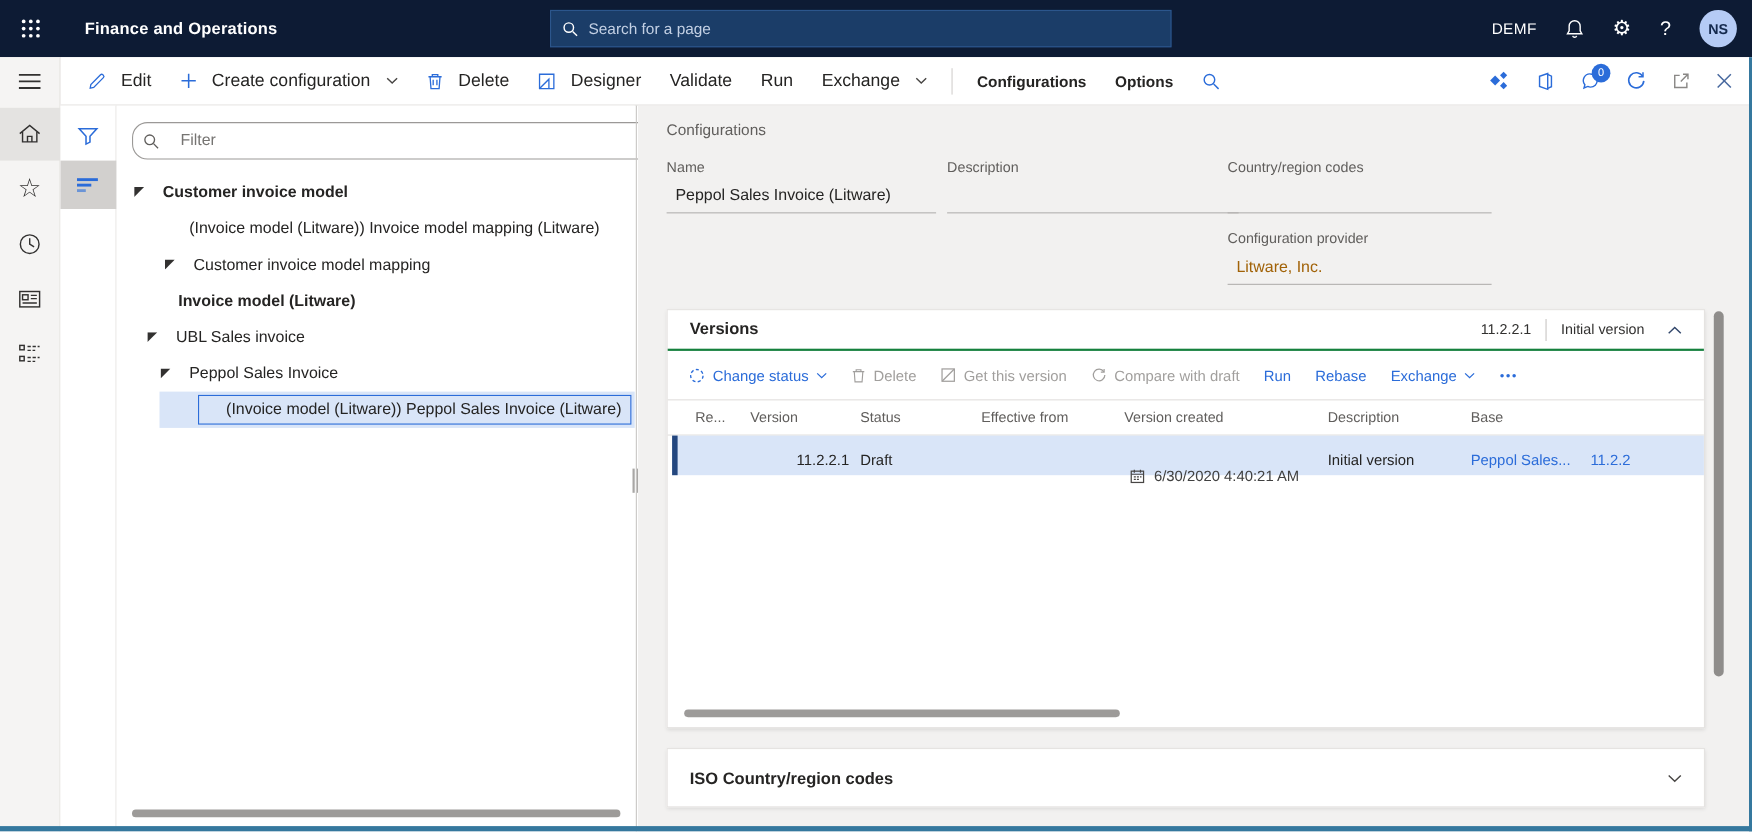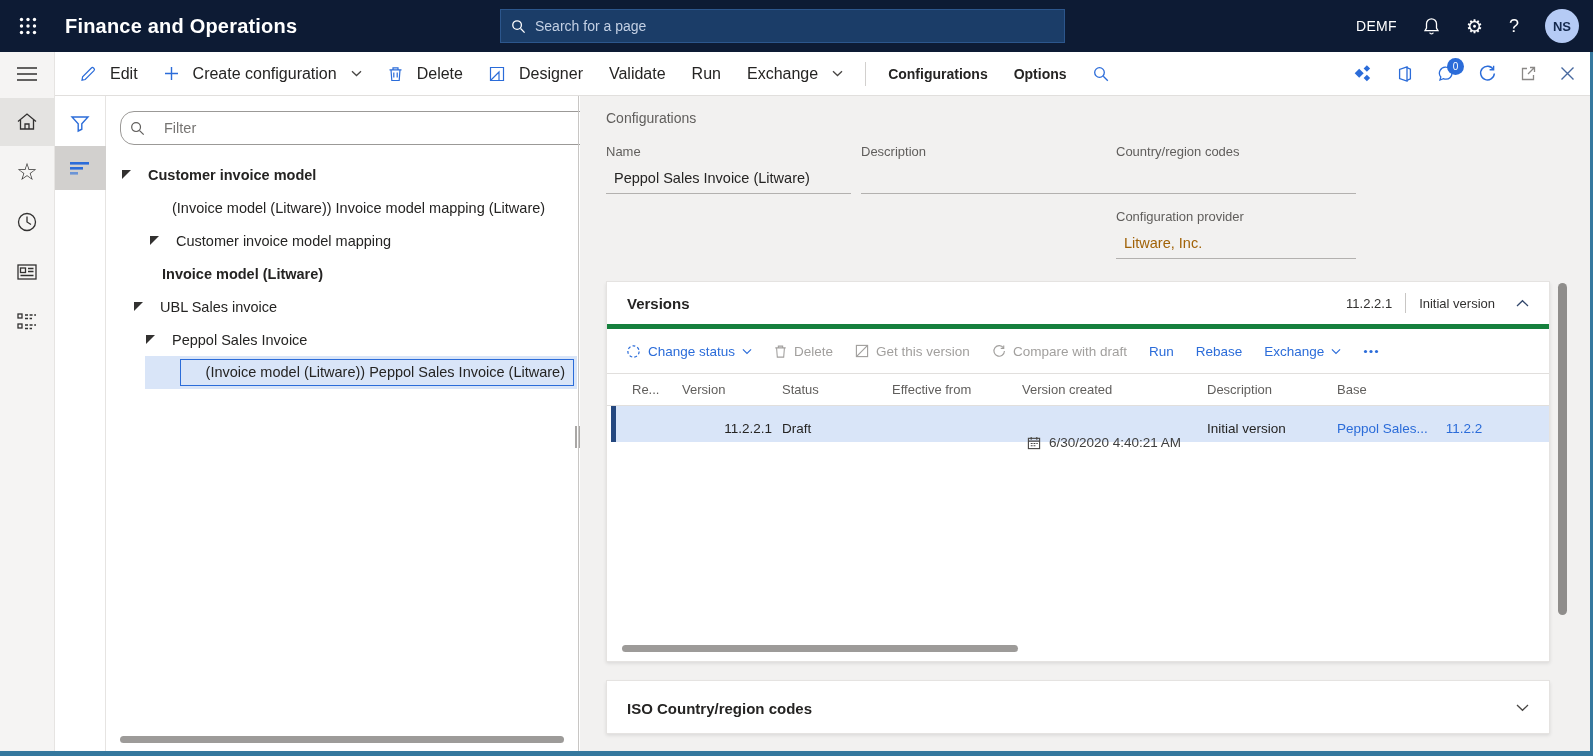--- a/index.html
+++ b/index.html
@@ -3,21 +3,21 @@
 <meta charset="utf-8">
 <style>
   * { box-sizing: border-box; margin: 0; padding: 0; }
   html,body { width:1593px; height:756px; overflow:hidden; }
   body { font-family:"Liberation Sans", sans-serif; background:#fff; color:#252423; font-size:14px; }
   .app { position:relative; width:1593px; height:756px; background:#fff; }
 
   
   .topbar { position:absolute; left:0; top:0; width:1593px; height:52px; background:#0d1b34; color:#fff; }
   .waffle { position:absolute; left:0; top:0; width:55px; height:52px; display:flex; align-items:center; justify-content:center; cursor:pointer; }
-  .app-title { position:absolute; left:65px; top:0; height:52px; display:flex; align-items:center; font-size:20px; font-weight:bold; letter-spacing:.2px; }
+  .app-title { position:absolute; left:77px; top:0; height:52px; display:flex; align-items:center; font-size:15px; font-weight:bold; letter-spacing:.2px; }
   .top-search { position:absolute; left:500px; top:9px; width:565px; height:34px; background:#1b3d68; border:1px solid #2c568c; display:flex; align-items:center; padding:0 10px; gap:9px; }
   .top-search input { background:transparent; border:none; outline:none; color:#e8eef8; font-size:14px; width:100%; font-family:"Liberation Sans",sans-serif; }
   .top-search input::placeholder { color:#c3d0e4; opacity:1; }
   .top-right { position:absolute; right:14px; top:0; height:52px; display:flex; align-items:center; gap:26px; }
   .company-badge { font-size:14px; letter-spacing:.3px; cursor:pointer; }
   .top-icon-btn { display:flex; align-items:center; justify-content:center; cursor:pointer; color:#fff; }
   .gear-glyph { font-size:19px; line-height:1; }
   .help-glyph { font-size:18px; font-weight:400; }
   .avatar { width:34px; height:34px; border-radius:50%; background:#b5cbf5; color:#14294d; display:flex; align-items:center; justify-content:center; font-size:13px; font-weight:bold; cursor:pointer; }
 
@@ -72,21 +72,21 @@
   .field .fvalue.link { color:#a16207; cursor:pointer; }
   .f-name { left:26px; top:48px; width:245px; }
   .f-desc { left:281px; top:48px; width:265px; }
   .f-country { left:536px; top:48px; width:240px; }
   .f-provider { left:536px; top:113px; width:240px; }
 
   
   .card { position:absolute; background:#fff; border:1px solid #e5e3e1; box-shadow:0 1.6px 3.6px rgba(0,0,0,.1); }
   .card-versions { left:26px; top:185px; width:944px; height:381px; }
   .card-iso { left:26px; top:584px; width:944px; height:54px; }
-  .card-head { height:47px; display:flex; align-items:center; padding:0 20px; border-bottom:5px solid #15803d; }
+  .card-head { height:37px; display:flex; align-items:center; padding:0 20px; border-bottom:2px solid #15803d; }
   .card-iso .card-head { border-bottom:none; height:54px; }
   .card-title { font-size:15px; font-weight:bold; color:#252423; }
   .vhead-right { margin-left:auto; display:flex; align-items:center; gap:13px; font-size:13px; color:#323130; }
   .vhead-sep { width:1px; height:20px; background:#c8c6c4; }
   .collapse-btn { display:flex; align-items:center; cursor:pointer; color:#32476b; margin-left:8px; }
   .card-iso .collapse-btn { margin-left:auto; color:#484644; }
 
   
   .vtoolbar { height:44px; display:flex; align-items:center; padding:0 8px; font-size:13.5px; }
   .vt-item { display:flex; align-items:center; gap:7px; padding:0 11px; height:44px; cursor:pointer; white-space:nowrap; }

